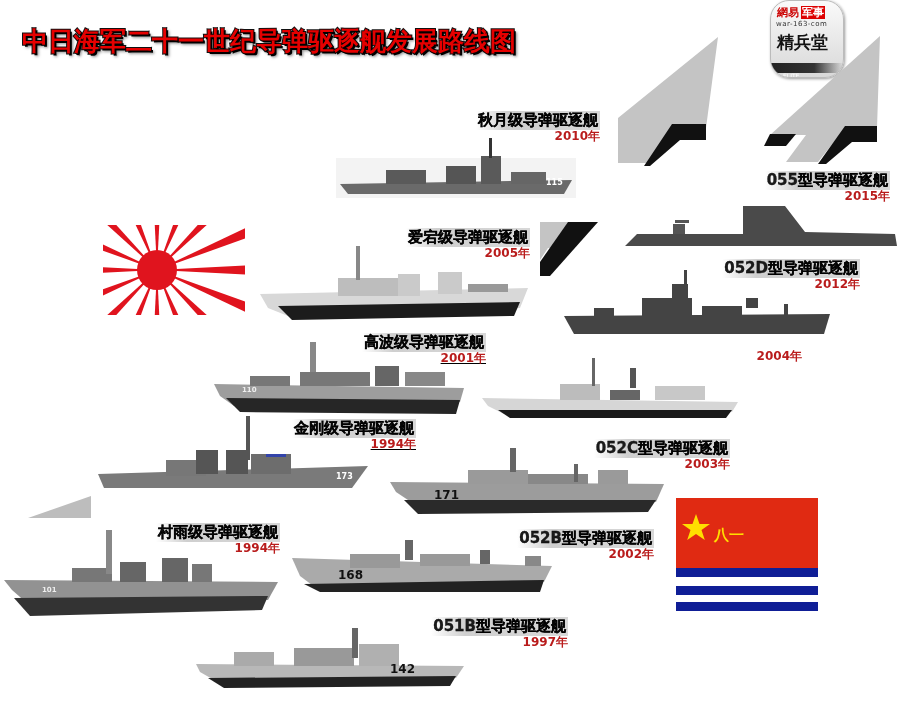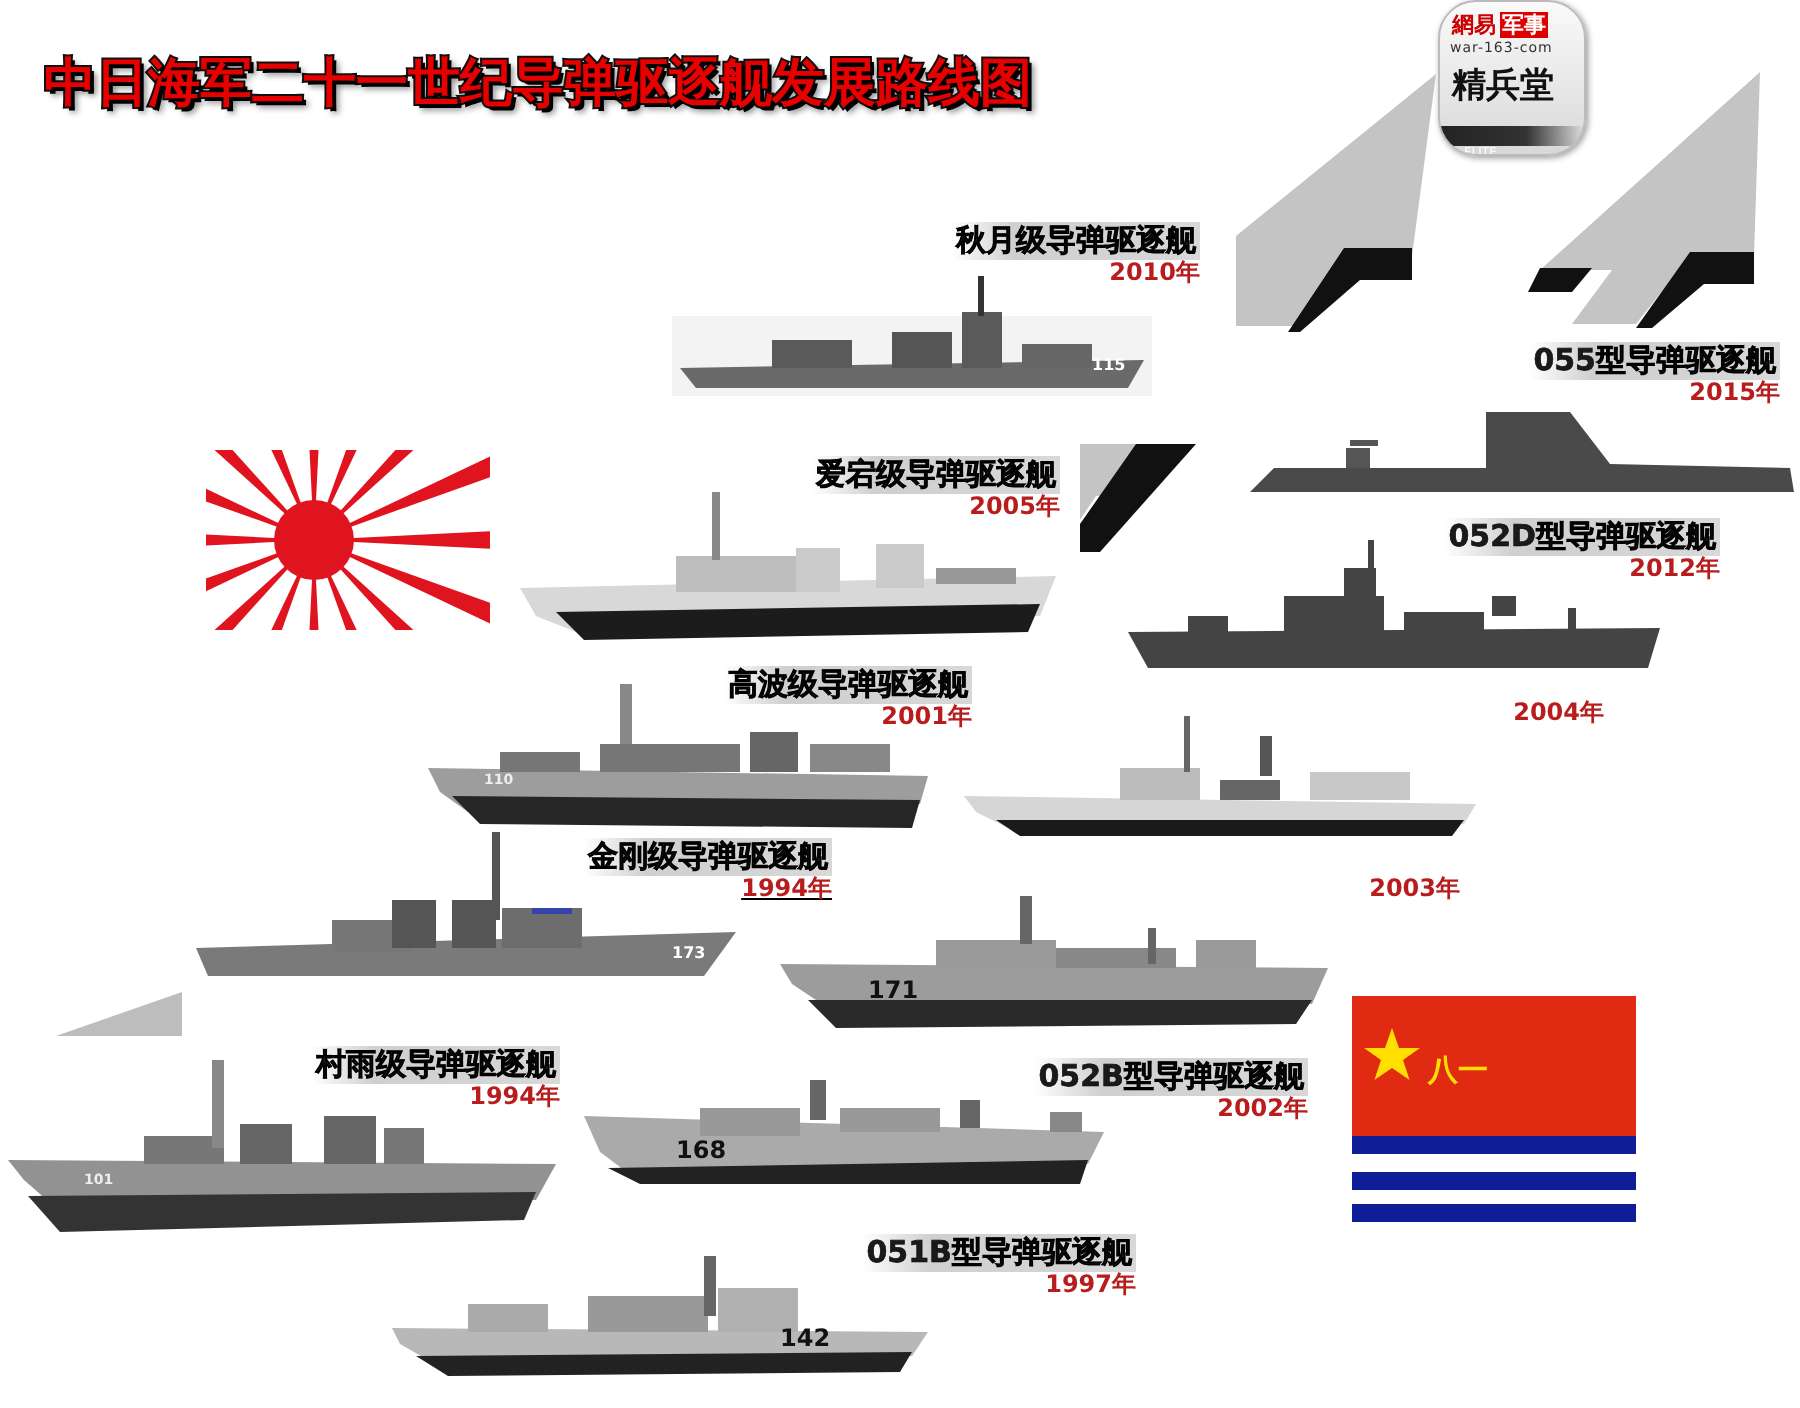--- a/index.html
+++ b/index.html
@@ -1,21 +1,21 @@
 <!DOCTYPE html>
 <html><head>
 <meta charset="utf-8">
 <style>
   html,body{margin:0;padding:0;}
   body{width:900px;height:704px;background:#ffffff;position:relative;overflow:hidden;font-family:"DejaVu Sans","Liberation Sans",sans-serif;}
   .abs{position:absolute;}
   .title{left:22px;top:24px;font-size:26px;font-weight:bold;color:#e60000;letter-spacing:0px;
     -webkit-text-stroke:2px #111;paint-order:stroke fill;
     text-shadow:2px 2px 0 #000,3px 3px 3px rgba(0,0,0,0.5);white-space:nowrap;}
-  .logo{left:719px;top:0px;width:72px;height:76px;border-radius:19px;background:linear-gradient(#fafafa,#d8d8d8);
+  .logo{left:770px;top:0px;width:72px;height:76px;border-radius:19px;background:linear-gradient(#fafafa,#d8d8d8);
     border:1px solid #bbb;box-shadow:1px 1px 3px rgba(0,0,0,0.4);overflow:hidden;}
   .logo .brand{position:absolute;left:6px;top:4px;font-size:11px;font-weight:bold;color:#c00;white-space:nowrap;}
   .logo .brand span.box{background:#d00;color:#fff;padding:0 1px;margin-left:2px;}
   .logo .url{position:absolute;left:5px;top:19px;font-size:7px;color:#333;letter-spacing:0.5px;white-space:nowrap;}
   .logo .jbt{position:absolute;left:6px;top:30px;font-family:Liberation Sans, sans-serif;font-size:17px;font-weight:bold;color:#111;white-space:nowrap;}
   .logo .ink{position:absolute;left:0;bottom:4px;width:72px;height:10px;background:linear-gradient(90deg,#222,#333 60%,rgba(0,0,0,0));}
   .logo .ink span{font-size:6px;color:#fff;margin-left:12px;}
   .label{text-align:right;white-space:nowrap;}
   .label .nm{display:inline-block;font-size:15px;font-weight:bold;color:#1a1a1a;background:linear-gradient(90deg,rgba(200,200,200,0),#cfcfcf 25%,#d8d8d8);
     padding:0 2px;-webkit-text-stroke:0.3px #000;}
@@ -119,21 +119,21 @@
     <polygon points="2,56 270,50 262,70 30,78 10,70" fill="#d8d8d8"></polygon>
     <polygon points="20,68 262,64 256,78 34,82" fill="#1c1c1c"></polygon>
     <rect x="80" y="40" width="60" height="18" fill="#bdbdbd"></rect>
     <rect x="98" y="8" width="4" height="34" fill="#888"></rect>
     <rect x="140" y="36" width="22" height="22" fill="#cacaca"></rect>
     <rect x="180" y="34" width="24" height="22" fill="#cacaca"></rect>
     <rect x="210" y="46" width="40" height="8" fill="#999"></rect>
   </svg>
 </div>
 
-<div class="abs label" style="left:336px;top:332px;width:150px;">
+<div class="abs label" style="left:336px;top:332px;width:150px;text-decoration:underline;">
   <span class="nm">高波级导弹驱逐舰</span><span class="yr">2001年</span>
 </div>
 <div class="ship" style="left:210px;top:336px;width:255px;height:80px;">
   <svg width="255" height="80">
     <polygon points="4,48 254,52 250,66 24,70 10,60" fill="#9d9d9d"></polygon>
     <polygon points="16,62 250,64 246,78 30,76" fill="#262626"></polygon>
     <rect x="40" y="40" width="40" height="10" fill="#777"></rect>
     <rect x="100" y="6" width="6" height="40" fill="#888"></rect>
     <rect x="90" y="36" width="70" height="14" fill="#777"></rect>
     <rect x="165" y="30" width="24" height="20" fill="#666"></rect>
@@ -210,21 +210,21 @@
     <polygon points="18,54 252,54 246,62 30,62" fill="#1a1a1a"></polygon>
     <rect x="80" y="28" width="40" height="16" fill="#bcbcbc"></rect>
     <rect x="112" y="2" width="3" height="28" fill="#666"></rect>
     <rect x="130" y="34" width="30" height="10" fill="#666"></rect>
     <rect x="150" y="12" width="6" height="20" fill="#555"></rect>
     <rect x="175" y="30" width="50" height="14" fill="#c8c8c8"></rect>
   </svg>
 </div>
 
 <div class="abs label" style="left:580px;top:438px;width:150px;">
-  <span class="yr">2003年</span>
+  <span class="nm">052C型导弹驱逐舰</span><span class="yr">2003年</span>
 </div>
 <div class="ship" style="left:388px;top:446px;width:276px;height:70px;">
   <svg width="276" height="70">
     <polygon points="2,36 276,38 268,56 26,58 8,46" fill="#9c9c9c"></polygon>
     <polygon points="16,54 268,54 260,66 30,68" fill="#2a2a2a"></polygon>
     <rect x="80" y="24" width="60" height="14" fill="#9a9a9a"></rect>
     <rect x="122" y="2" width="6" height="24" fill="#666"></rect>
     <rect x="140" y="28" width="60" height="10" fill="#888"></rect>
     <rect x="186" y="18" width="4" height="18" fill="#666"></rect>
     <rect x="210" y="24" width="30" height="14" fill="#9a9a9a"></rect>

